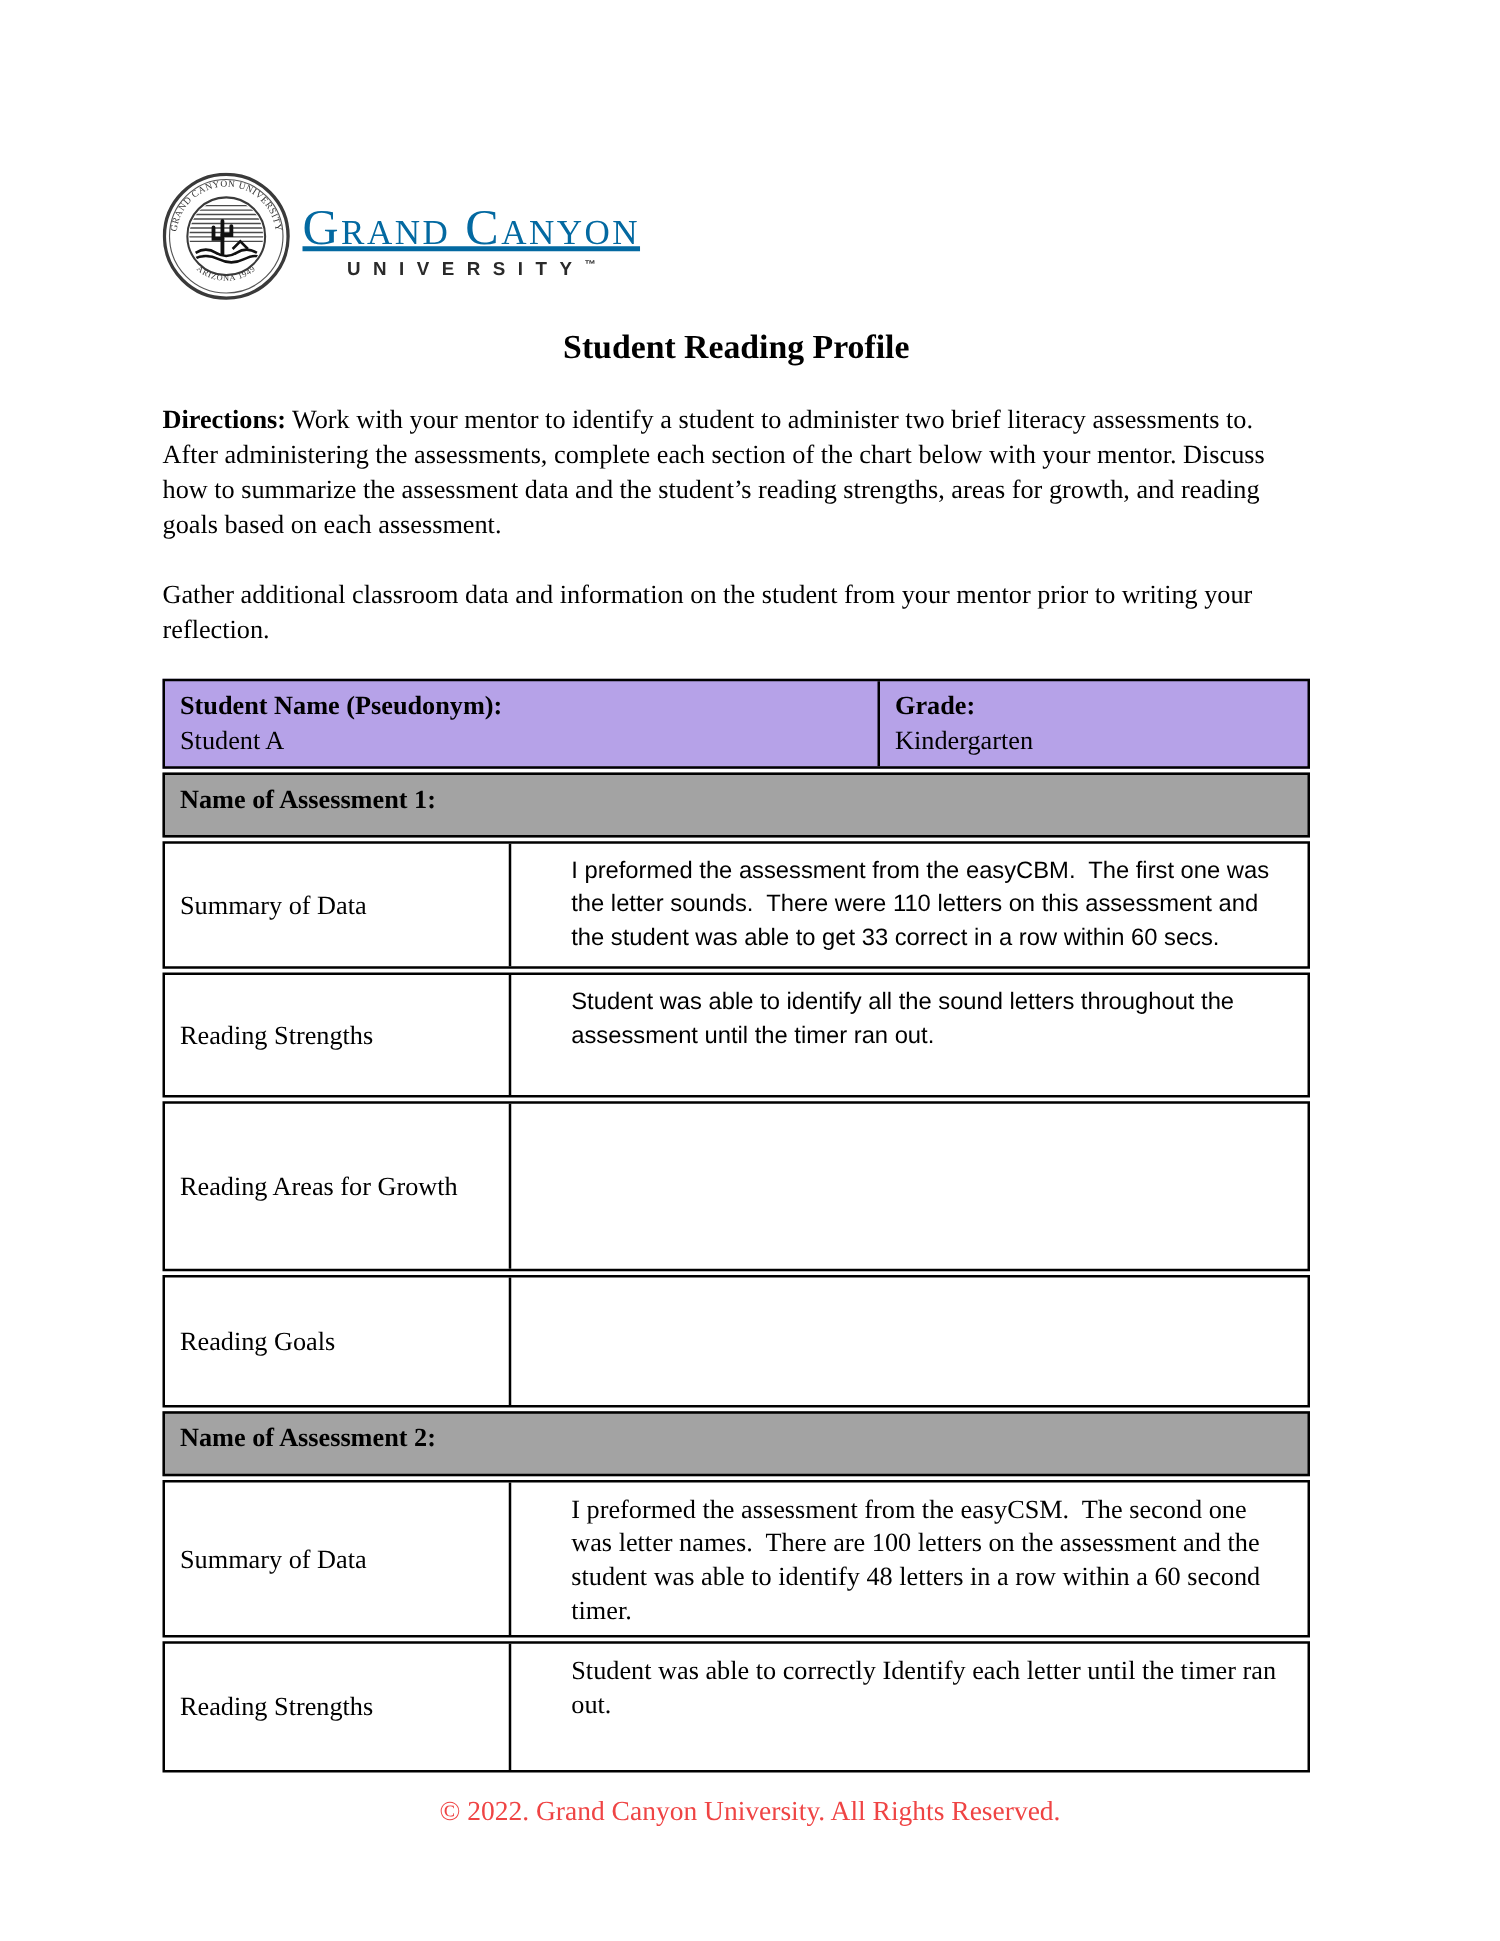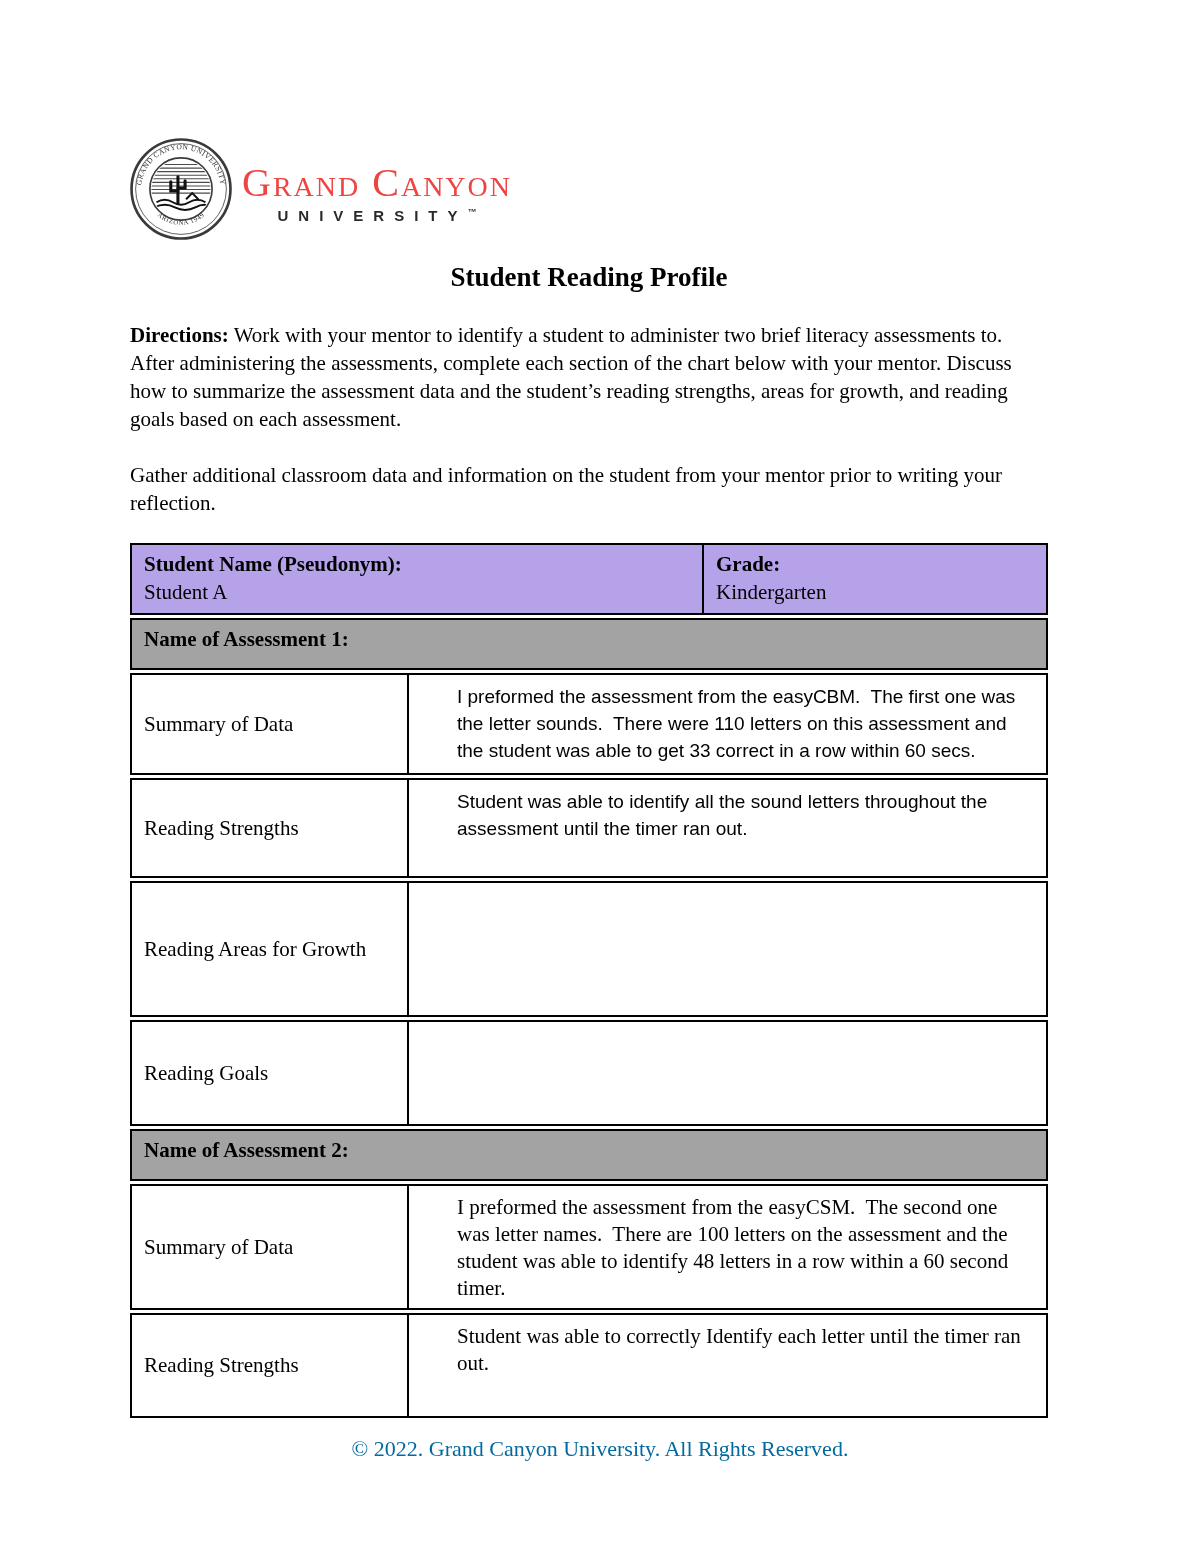--- a/index.html
+++ b/index.html
@@ -17,23 +17,24 @@
 
   
   .logo-row { display: flex; align-items: center; }
   .seal { width: 102px; height: 102px; flex: 0 0 auto; }
   .wordmark { margin-left: 10px; padding-top: 8px; }
   .wm-main {
     font-family: "Liberation Serif", serif;
     font-variant: small-caps;
     font-size: 40px;
     letter-spacing: 2px;
-    color: #ef4444;
+    color: #0369a1;
     line-height: 1;
     white-space: nowrap;
+    text-decoration: underline;
   }
   .wm-sub {
     font-family: "Liberation Sans", sans-serif;
     font-size: 15px;
     font-weight: bold;
     letter-spacing: 10px;
     color: #2a2a2a;
     text-align: center;
     margin-top: 4px;
     white-space: nowrap;
@@ -104,21 +105,21 @@
   .r-summary2   { min-height: 110px; }
   .r-strengths2 { min-height: 105px; }
 
   
   .footer {
     position: absolute;
     left: 0; right: 0;
     top: 1436px;
     text-align: center;
     font-size: 22px;
-    color: #0369a1;
+    color: #ef4444;
   }
 </style>
 </head>
 <body>
 
 <div class="page">
   <div class="doc">
 
     <div class="logo-row">
       <svg class="seal" viewBox="0 0 100 100" aria-hidden="true">

